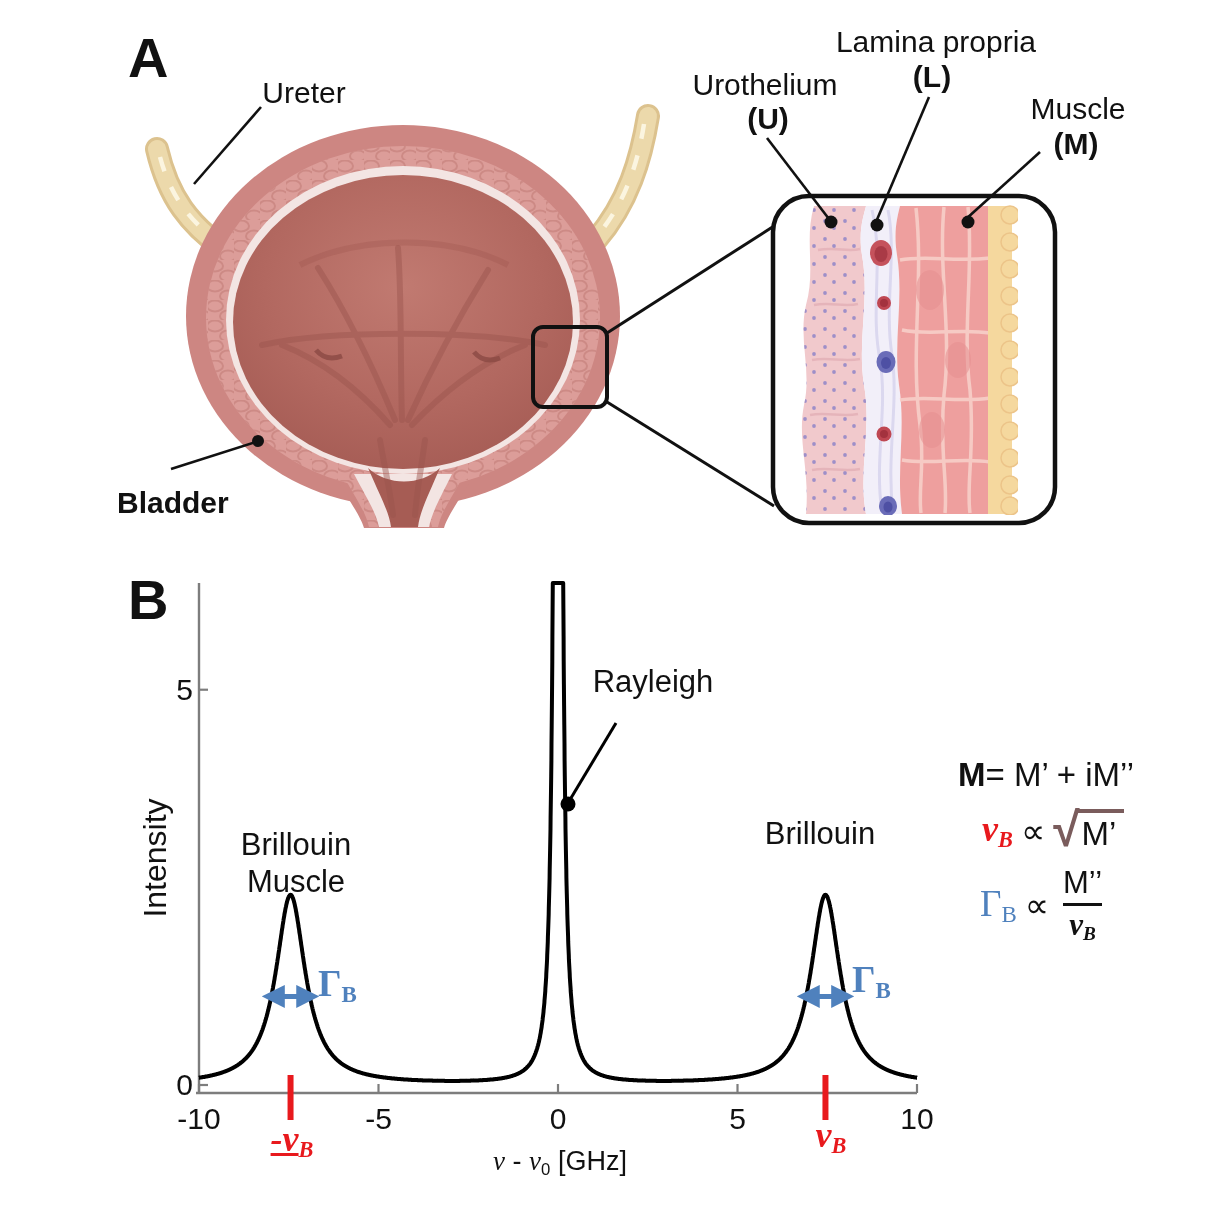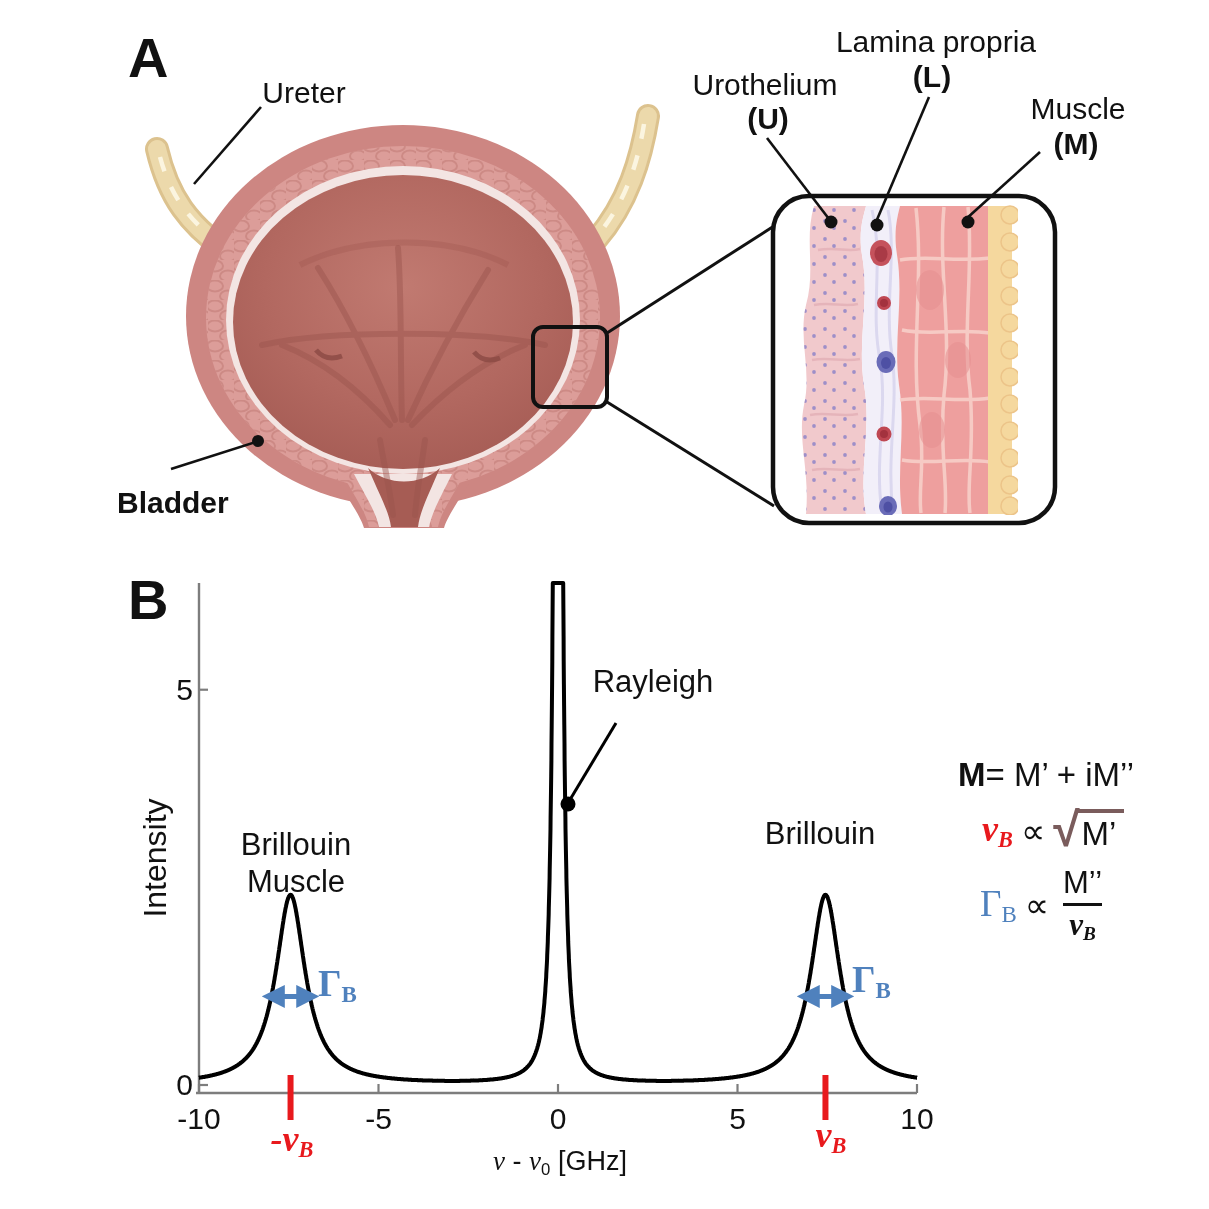--- a/index.html
+++ b/index.html
@@ -249,21 +249,21 @@
     <div>Muscle</div>
   </div>
   <div class="ann center" style="left:820px;top:815px;">
     <div>Brillouin</div>
   </div>
   <div class="ann center" style="left:653px;top:663px;">Rayleigh</div>
 
   <div class="abs gamma-blue" style="left:318px;top:962px;"><span>Γ</span><sub>B</sub></div>
   <div class="abs gamma-blue" style="left:852px;top:958px;"><span>Γ</span><sub>B</sub></div>
 
-  <div class="abs nu-red" style="left:292px;top:1118px;transform:translateX(-50%);"><span>-ν</span><sub>B</sub></div>
+  <div class="abs nu-red" style="left:292px;top:1118px;transform:translateX(-50%);text-decoration:underline;"><span>-ν</span><sub>B</sub></div>
   <div class="abs nu-red" style="left:831px;top:1114px;transform:translateX(-50%);"><span>ν</span><sub>B</sub></div>
 
   <div class="abs xtitle" style="left:560px;top:1146px;transform:translateX(-50%);"><span class="nu">ν</span><span> - </span><span class="nu">ν</span><sub>0</sub><span> [GHz]</span></div>
 
   <div class="eqs">
     <div class="eqrow">
       <span class="bold">M</span>
         <span> = M’ + iM’’</span>
     </div>
     <div class="eqrow eq2">

